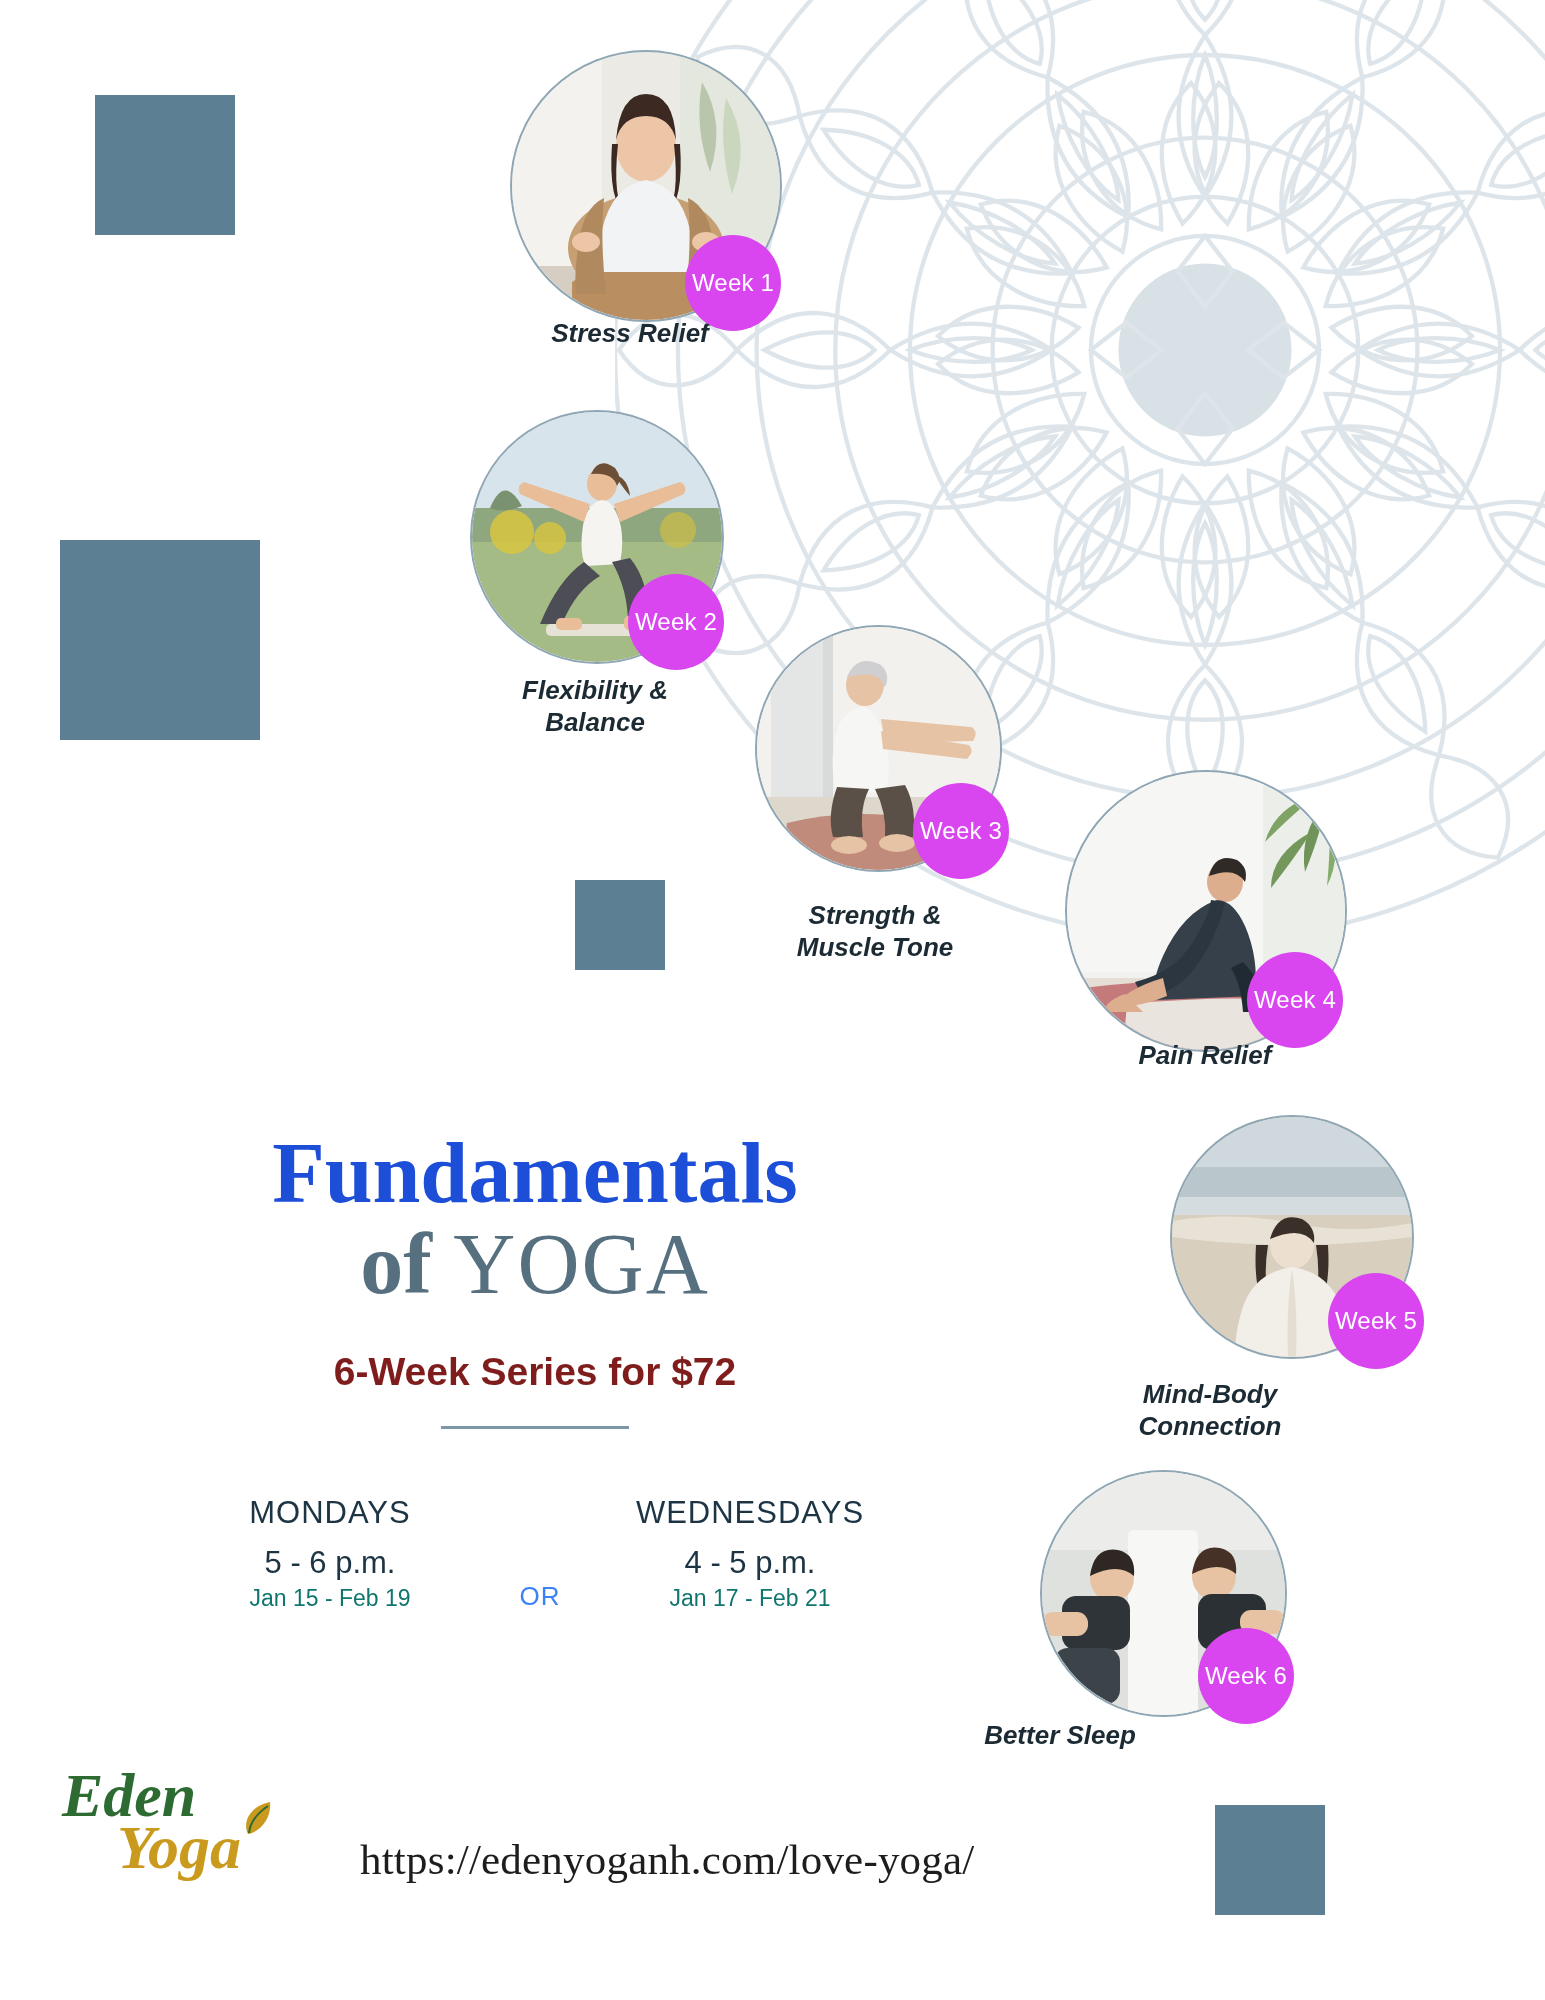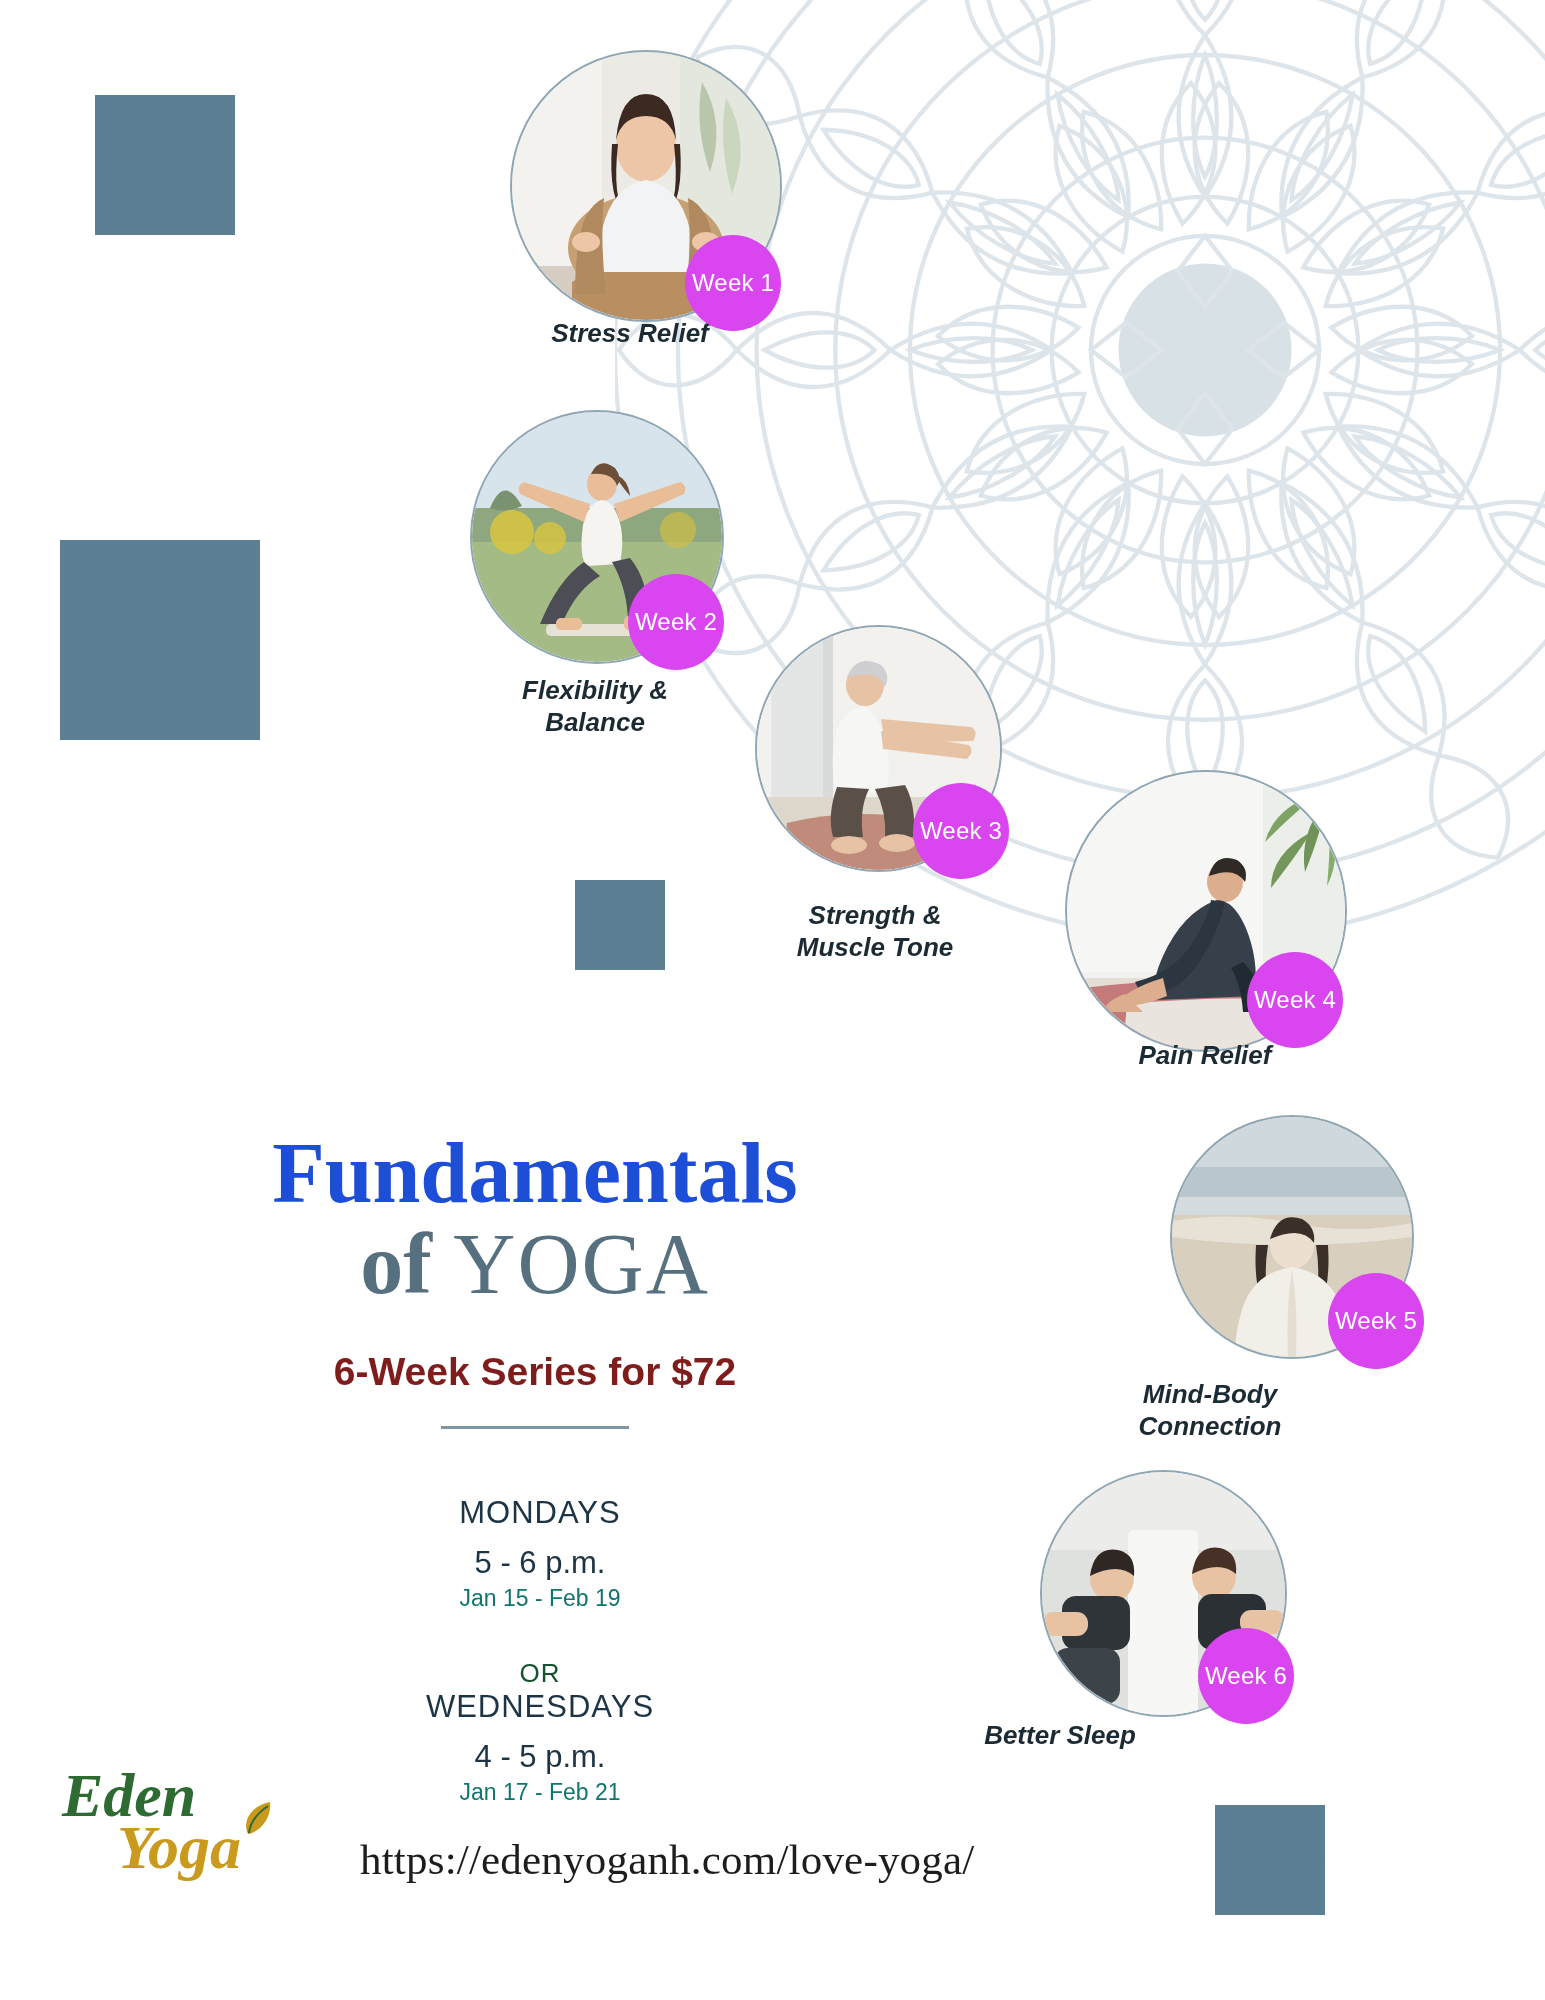--- a/index.html
+++ b/index.html
@@ -126,23 +126,22 @@
   }
 
   
   .schedule {
     position: absolute;
     left: 180px;
     top: 1495px;
     width: 720px;
     display: flex;
     justify-content: space-between;
-    align-items: center;
+    align-items: flex-end;
     color: #20384a;
-    flex-direction: column;
   }
   .sched-col {
     width: 300px;
     text-align: center;
   }
   .sched-day {
     font-size: 31px;
     letter-spacing: 1px;
     margin-bottom: 14px;
     color: #1d3444;
@@ -153,21 +152,21 @@
     color: #1d3444;
   }
   .sched-dates {
     font-size: 23px;
     color: #0f766e;
   }
   .sched-or {
     width: 90px;
     text-align: center;
     font-size: 26px;
-    color: #14532d;
+    color: #3b82f6;
     padding-top: 46px;
     letter-spacing: 1px;
   }
 
   
   .logo {
     position: absolute;
     left: 62px;
     top: 1760px;
     width: 265px;

